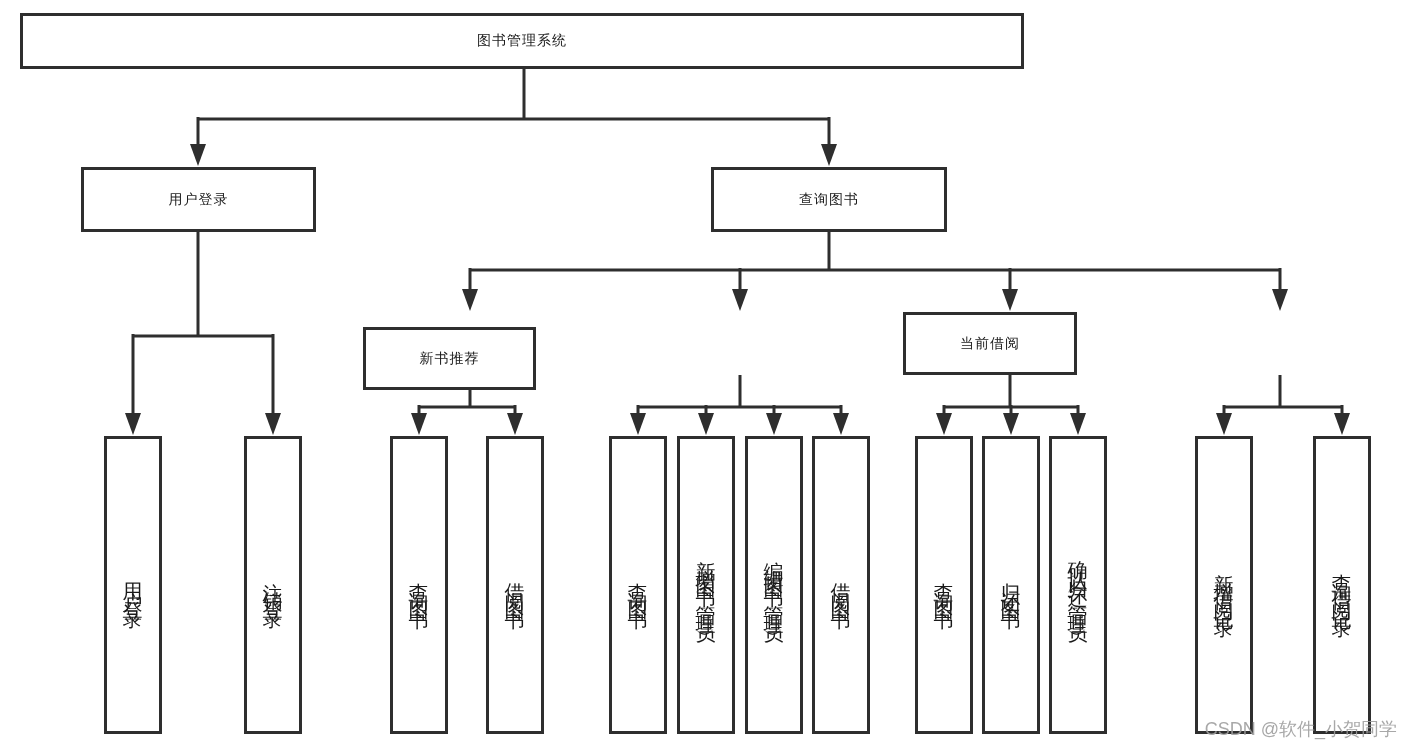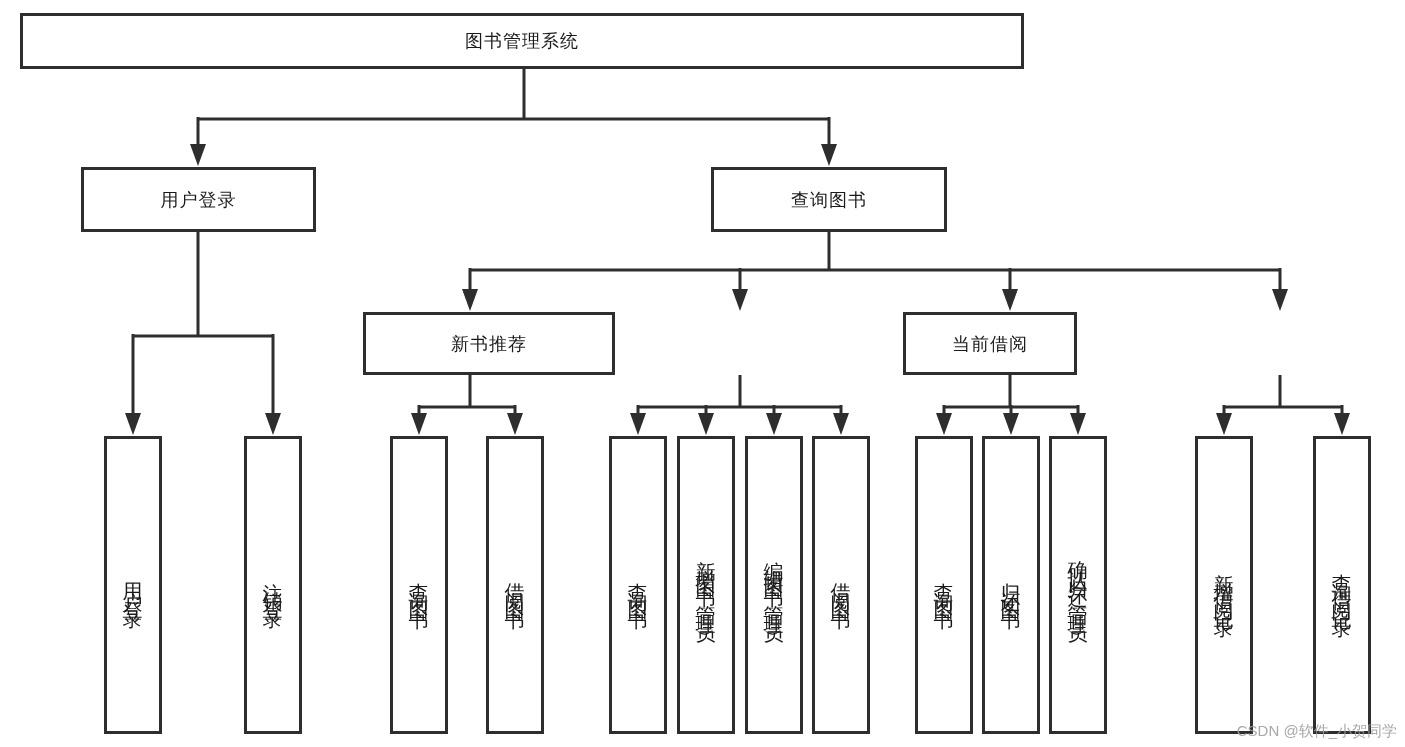--- a/index.html
+++ b/index.html
@@ -28,38 +28,38 @@
     box-sizing: border-box;
     border: 3px solid #2e2e2e;
     background: #ffffff;
     display: flex;
     align-items: center;
     justify-content: center;
     z-index: 2;
     color: #1a1a1a;
   }
   .node-h span {
-    font-size: 18px;
+    font-size: 14px;
     letter-spacing: 1px;
     white-space: nowrap;
   }
   .node-v span {
     writing-mode: vertical-rl;
     text-orientation: mixed;
     font-size: 20px;
     letter-spacing: 9px;
     line-height: 1;
     white-space: nowrap;
   }
   #watermark {
     position: absolute;
     right: 8px;
     bottom: 6px;
     z-index: 5;
-    font-size: 15px;
+    font-size: 18px;
     color: rgba(158, 158, 158, 0.9);
     white-space: nowrap;
   }
 </style>
 </head>
 <body>
 
 <div id="stage">
 
   <svg id="connectors" viewBox="0 0 1405 747" xmlns="http://www.w3.org/2000/svg" aria-hidden="true">
@@ -109,21 +109,21 @@
     <span>图书管理系统</span>
   </div>
 
   <div class="node node-h" style="left:81px;top:167px;width:235px;height:65px">
     <span>用户登录</span>
   </div>
   <div class="node node-h" style="left:711px;top:167px;width:236px;height:65px">
     <span>查询图书</span>
   </div>
 
-  <div class="node node-h" style="left:363px;top:312px;width:252px;height:63px">
+  <div class="node node-h" style="left:363px;top:327px;width:173px;height:63px">
     <span>新书推荐</span>
   </div>
   <div class="node node-h" style="left:903px;top:312px;width:174px;height:63px">
     <span>当前借阅</span>
   </div>
 
   <div class="node node-v" style="left:104px;top:436px;width:58px;height:298px">
     <span>用户登录</span>
   </div>
   <div class="node node-v" style="left:244px;top:436px;width:58px;height:298px">

